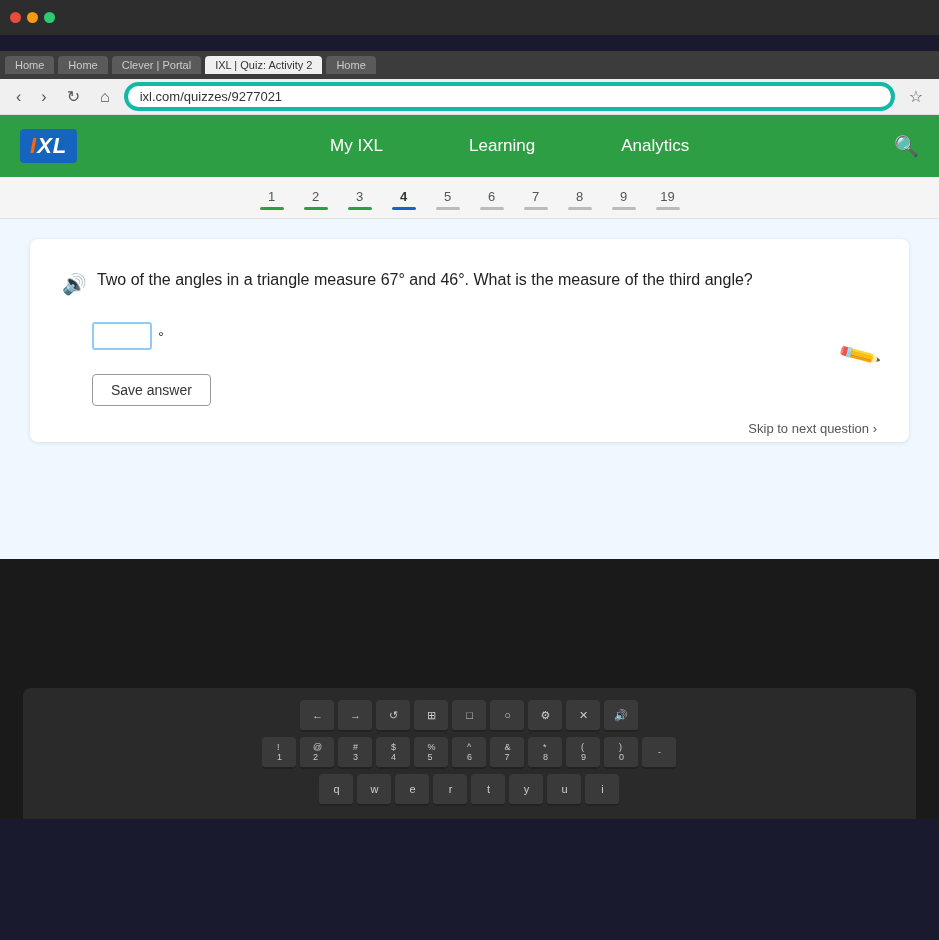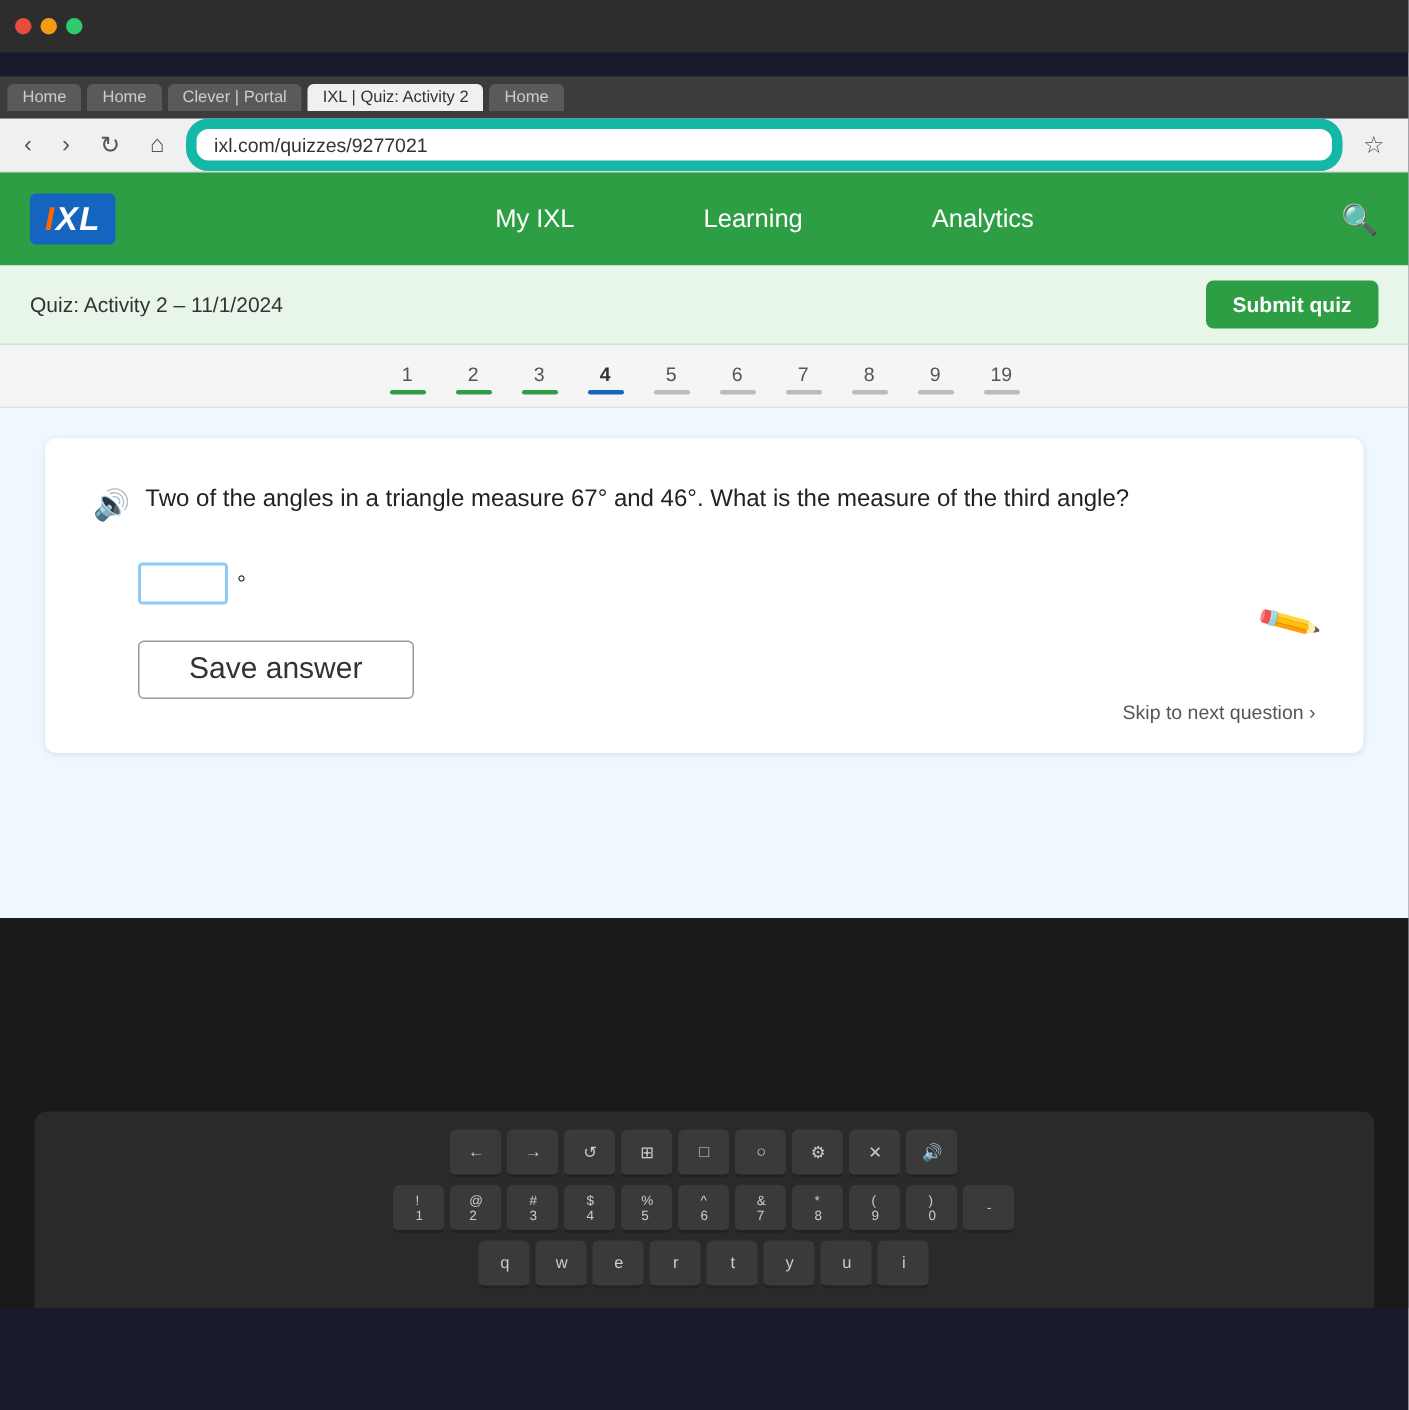--- a/index.html
+++ b/index.html
@@ -60,21 +60,21 @@
       background: none;
       border: none;
       cursor: pointer;
       color: #555;
       font-size: 16px;
       padding: 2px 6px;
     }
     .url-bar {
       flex: 1;
       background: white;
-      border: 7px solid #14b8a6;
+      border: 4px solid #14b8a6;
       border-radius: 15px;
       padding: 3px 12px;
       font-size: 13px;
       color: #333;
     }
 
     
     .ixl-app {
       background: white;
       width: 100%;
@@ -229,41 +229,41 @@
     }
     .degree-symbol {
       font-size: 15px;
       color: #333;
     }
     .save-btn {
       display: inline-block;
       background: white;
       border: 1px solid #999;
       border-radius: 4px;
-      padding: 7px 33px;
-      font-size: 20px;
+      padding: 7px 18px;
+      font-size: 14px;
       color: #333;
       cursor: pointer;
       margin-left: 30px;
     }
     .pencil-icon-area {
       position: absolute;
       right: 32px;
       bottom: 70px;
     }
     .pencil-icon {
       color: #1976d2;
       font-size: 28px;
       transform: rotate(-30deg);
       display: inline-block;
     }
     .skip-link {
       position: absolute;
       right: 32px;
-      bottom: 20px;
+      bottom: 6px;
       font-size: 13px;
       color: #555;
       cursor: pointer;
       text-decoration: none;
     }
 
     
     .laptop-body {
       background: #1a1a1a;
       width: 100%;
@@ -335,24 +335,20 @@
       <span style="color:#ff6600;">I</span><span>XL</span>
     </div>
     <nav class="header-nav">
       <a href="#">My IXL</a>
       <a href="#">Learning</a>
       <a href="#">Analytics</a>
     </nav>
     <div class="header-search">🔍</div>
   </div>
 
-  <div class="quiz-bar">
-    <span class="quiz-title">Quiz: Activity 2 – 11/1/2024</span>
-    <button class="submit-btn">Submit quiz</button>
-  </div>
 
   <div class="question-progress">
     <div class="q-num answered">
         <span>1</span>
         <div class="q-line"></div>
       </div>
     <div class="q-num answered">
         <span>2</span>
         <div class="q-line"></div>
       </div>

